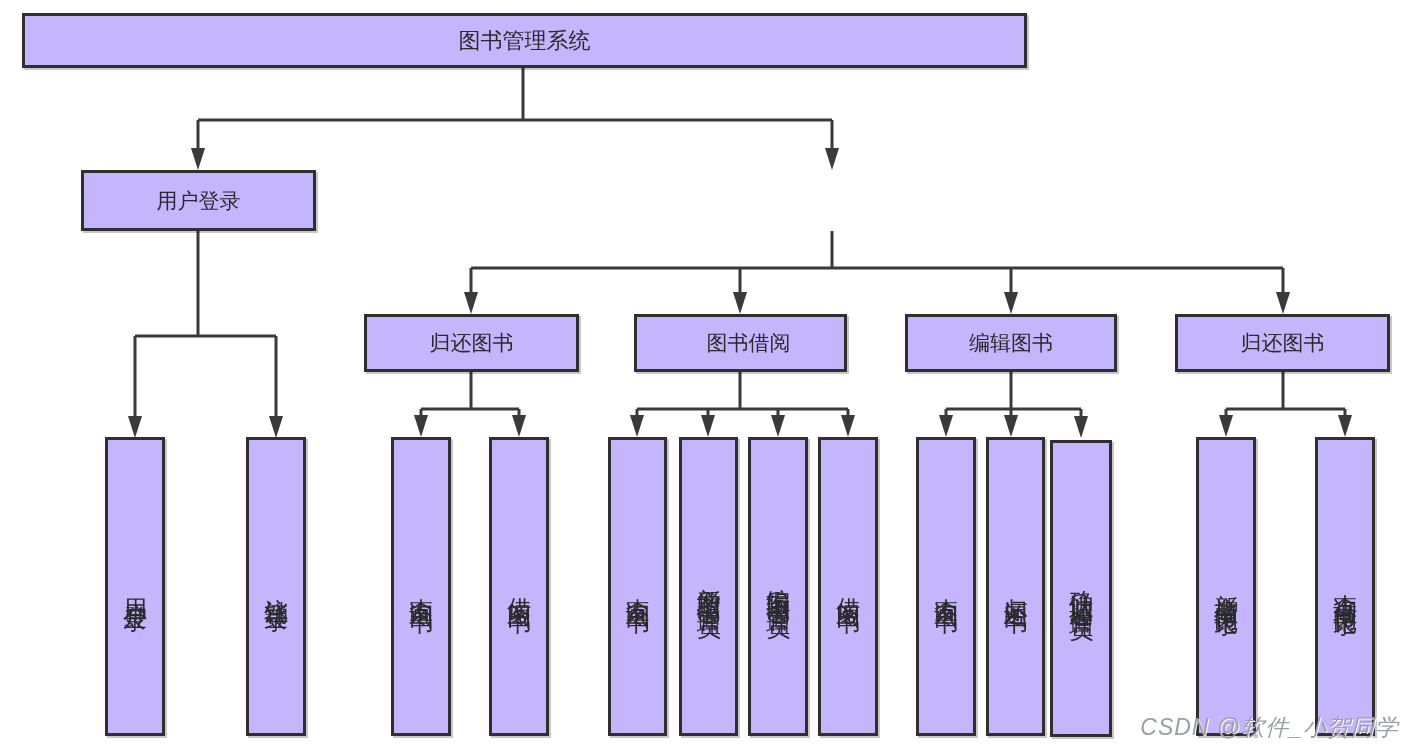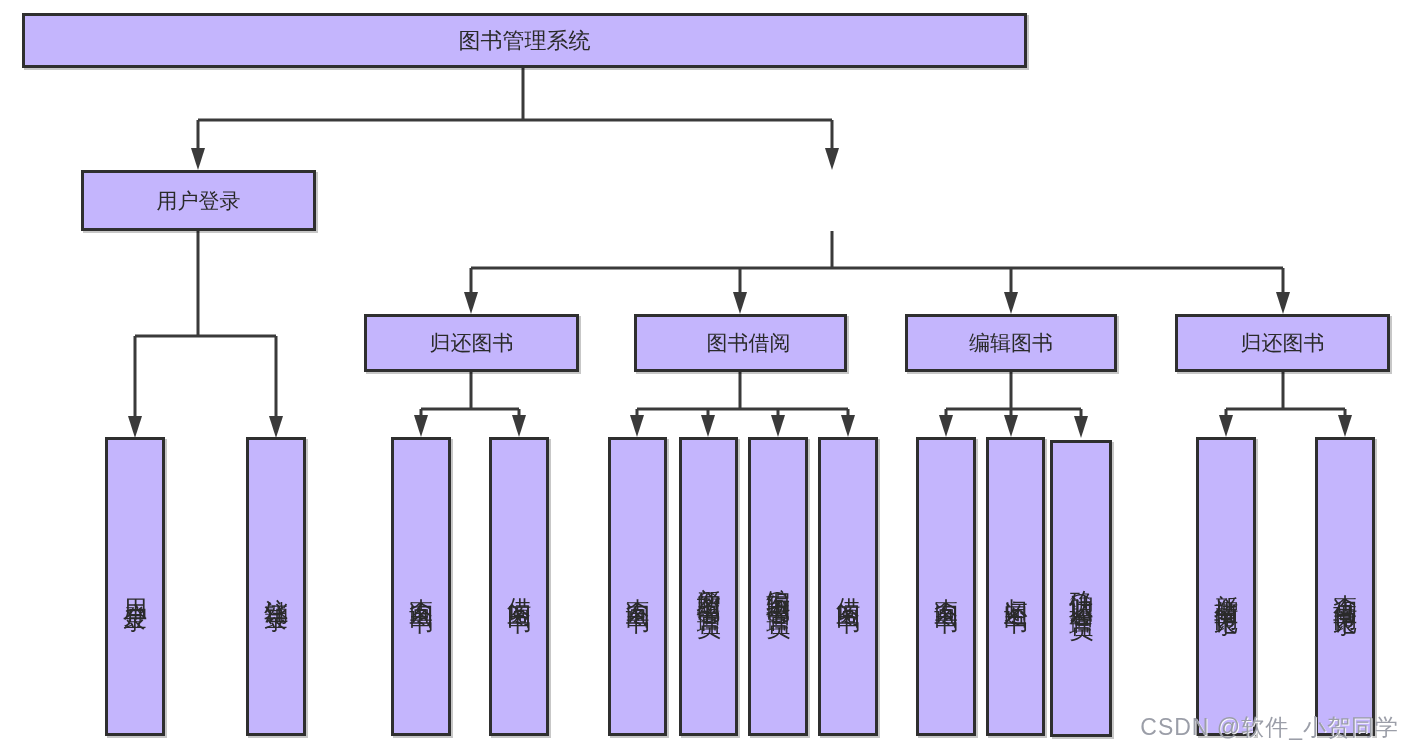--- a/index.html
+++ b/index.html
@@ -19,20 +19,21 @@
     top:437px;height:299px;
     writing-mode:vertical-rl;text-orientation:mixed;
     font-size:24px;letter-spacing:4px;line-height:1.1;
     white-space:normal;
   }
   #connector-layer{position:absolute;left:0;top:0;}
   #watermark{
     position:absolute;right:6px;bottom:4px;
     font-size:23px;color:#9b9ea8;letter-spacing:1px;
     text-shadow:1px 1px 0 rgba(255,255,255,0.9);
+    font-style:italic;
   }
 </style>
 </head>
 <body>
 
 <div id="stage">
 
   <svg id="connector-layer" width="1405" height="747" viewBox="0 0 1405 747" aria-hidden="true">
     <g stroke="#3a3a3a" stroke-width="3" fill="none">
       <path d="M523,68 V120 M198,120 H832 M198,120 V150 M832,120 V150"></path>

